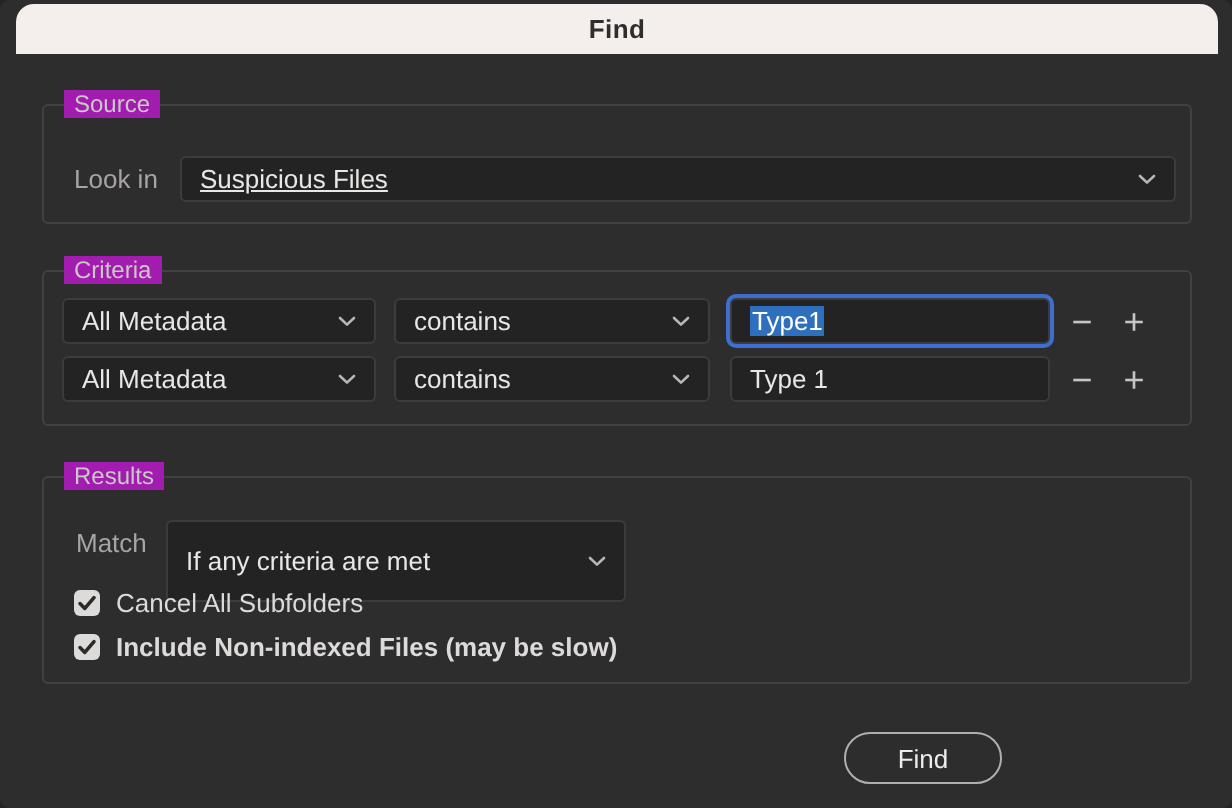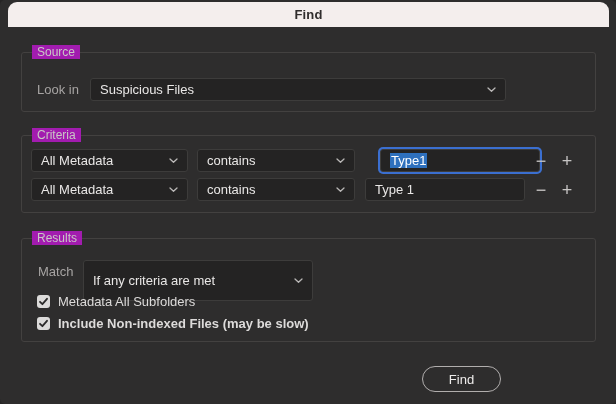--- a/index.html
+++ b/index.html
@@ -59,21 +59,21 @@
 <div class="dialog">
 
   <div class="titlebar">
     <span>Find</span>
   </div>
 
   <div class="group group-source">
     <span class="legend">Source</span>
   </div>
   <span class="field-label" style="left:37px;top:78px;">Look in</span>
-  <div class="select" style="left:90px;top:78px;width:416px;">
+  <div class="select" style="left:90px;top:78px;width:498px;text-decoration:underline;">
     <span>Suspicious Files</span>
     <span class="chev">
       <svg width="9" height="6" viewBox="0 0 9 6">
           <polyline points="1,1 4.5,4.3 8,1" fill="none" stroke="#b9b7b6" stroke-width="1.3" stroke-linecap="round" stroke-linejoin="round"></polyline>
         </svg>
     </span>
   </div>
 
   <div class="group group-criteria">
     <span class="legend">Criteria</span>
@@ -88,21 +88,21 @@
     </span>
   </div>
   <div class="select" style="left:197px;top:149px;width:158px;">
     <span>contains</span>
     <span class="chev">
       <svg width="9" height="6" viewBox="0 0 9 6">
           <polyline points="1,1 4.5,4.3 8,1" fill="none" stroke="#b9b7b6" stroke-width="1.3" stroke-linecap="round" stroke-linejoin="round"></polyline>
         </svg>
     </span>
   </div>
-  <div class="textbox focused" style="left:380px;top:149px;width:160px;">
+  <div class="textbox focused" style="left:365px;top:149px;width:160px;">
     <span class="selection">Type1</span>
   </div>
   <button class="rowbtn" style="left:530px;top:149px;">−</button>
   <button class="rowbtn" style="left:556px;top:149px;">+</button>
 
   <div class="select" style="left:31px;top:178px;width:157px;">
     <span>All Metadata</span>
     <span class="chev">
       <svg width="9" height="6" viewBox="0 0 9 6">
           <polyline points="1,1 4.5,4.3 8,1" fill="none" stroke="#b9b7b6" stroke-width="1.3" stroke-linecap="round" stroke-linejoin="round"></polyline>
@@ -136,21 +136,21 @@
     </span>
   </div>
 
   <div class="checkbox" style="left:37px;top:295px;">
     <span>
       <svg width="11" height="11" viewBox="0 0 11 11">
           <polyline points="2,5.8 4.4,8.2 9,2.8" fill="none" stroke="#2b2a2a" stroke-width="1.8" stroke-linecap="round" stroke-linejoin="round"></polyline>
         </svg>
     </span>
   </div>
-  <span class="cb-label" style="left:58px;top:295px;">Metadata All Subfolders</span>
+  <span class="cb-label" style="left:58px;top:295px;">Cancel All Subfolders</span>
 
   <div class="checkbox" style="left:37px;top:317px;">
     <span>
       <svg width="11" height="11" viewBox="0 0 11 11">
           <polyline points="2,5.8 4.4,8.2 9,2.8" fill="none" stroke="#2b2a2a" stroke-width="1.8" stroke-linecap="round" stroke-linejoin="round"></polyline>
         </svg>
     </span>
   </div>
   <span class="cb-label" style="left:58px;top:317px;font-weight:bold;">Include Non-indexed Files (may be slow)</span>
 

